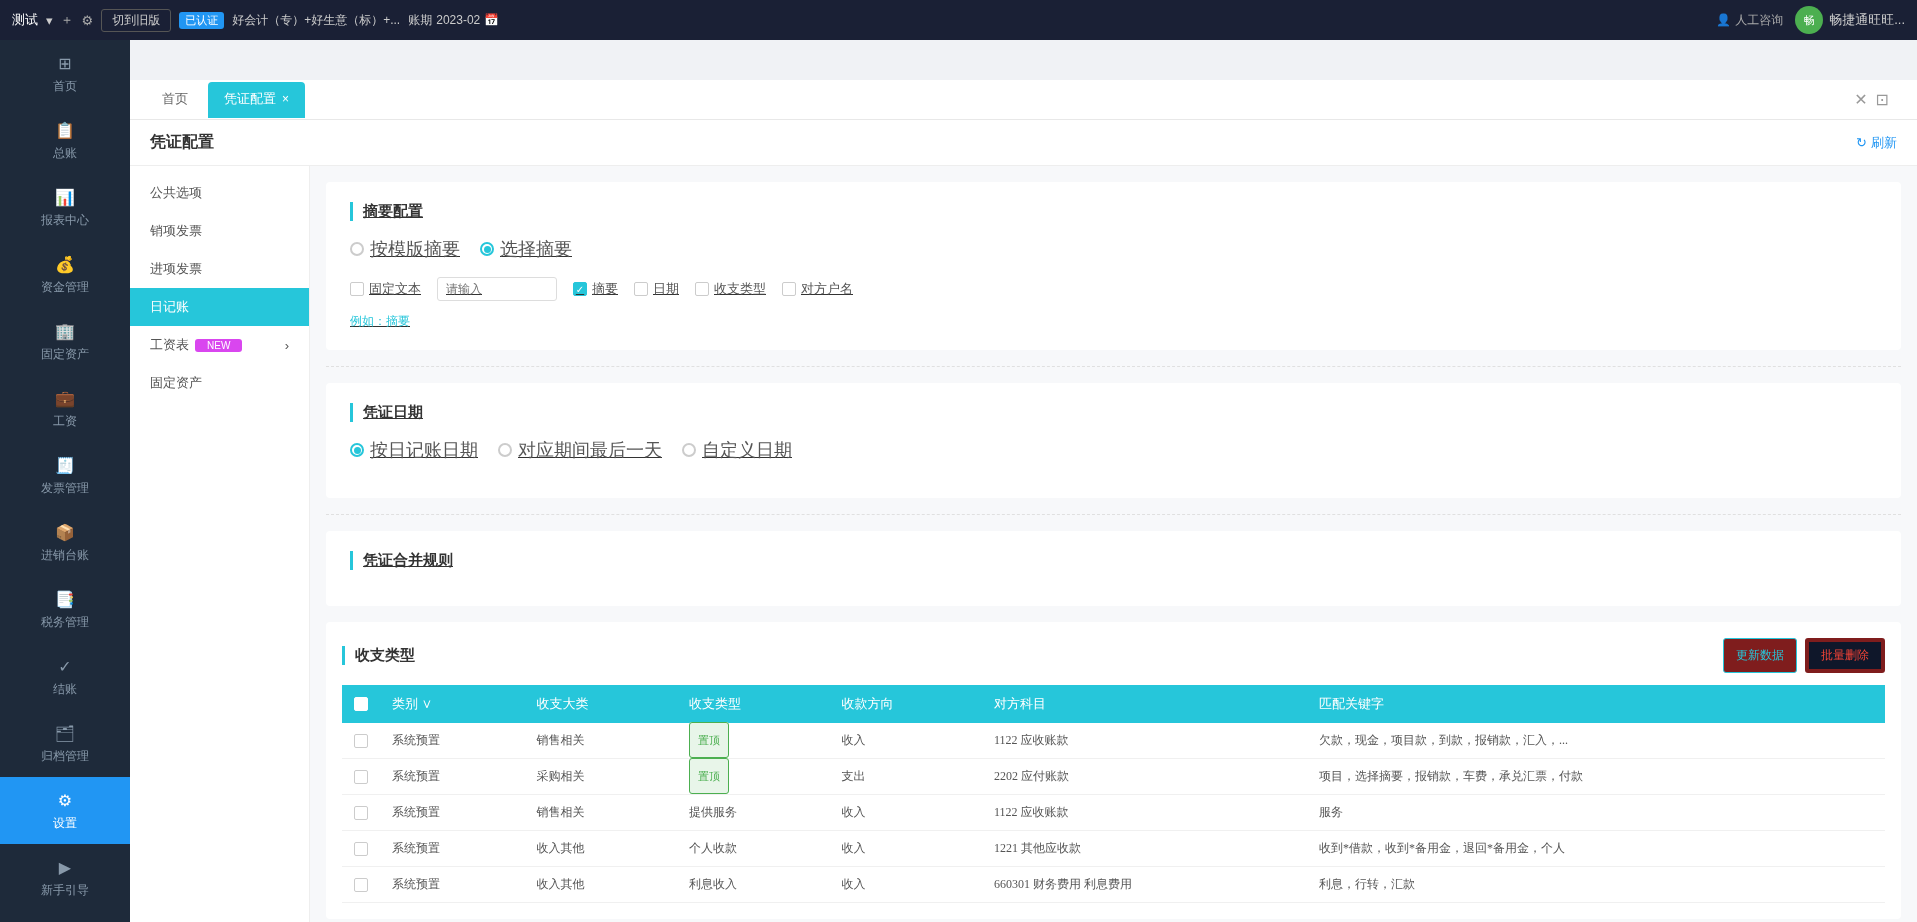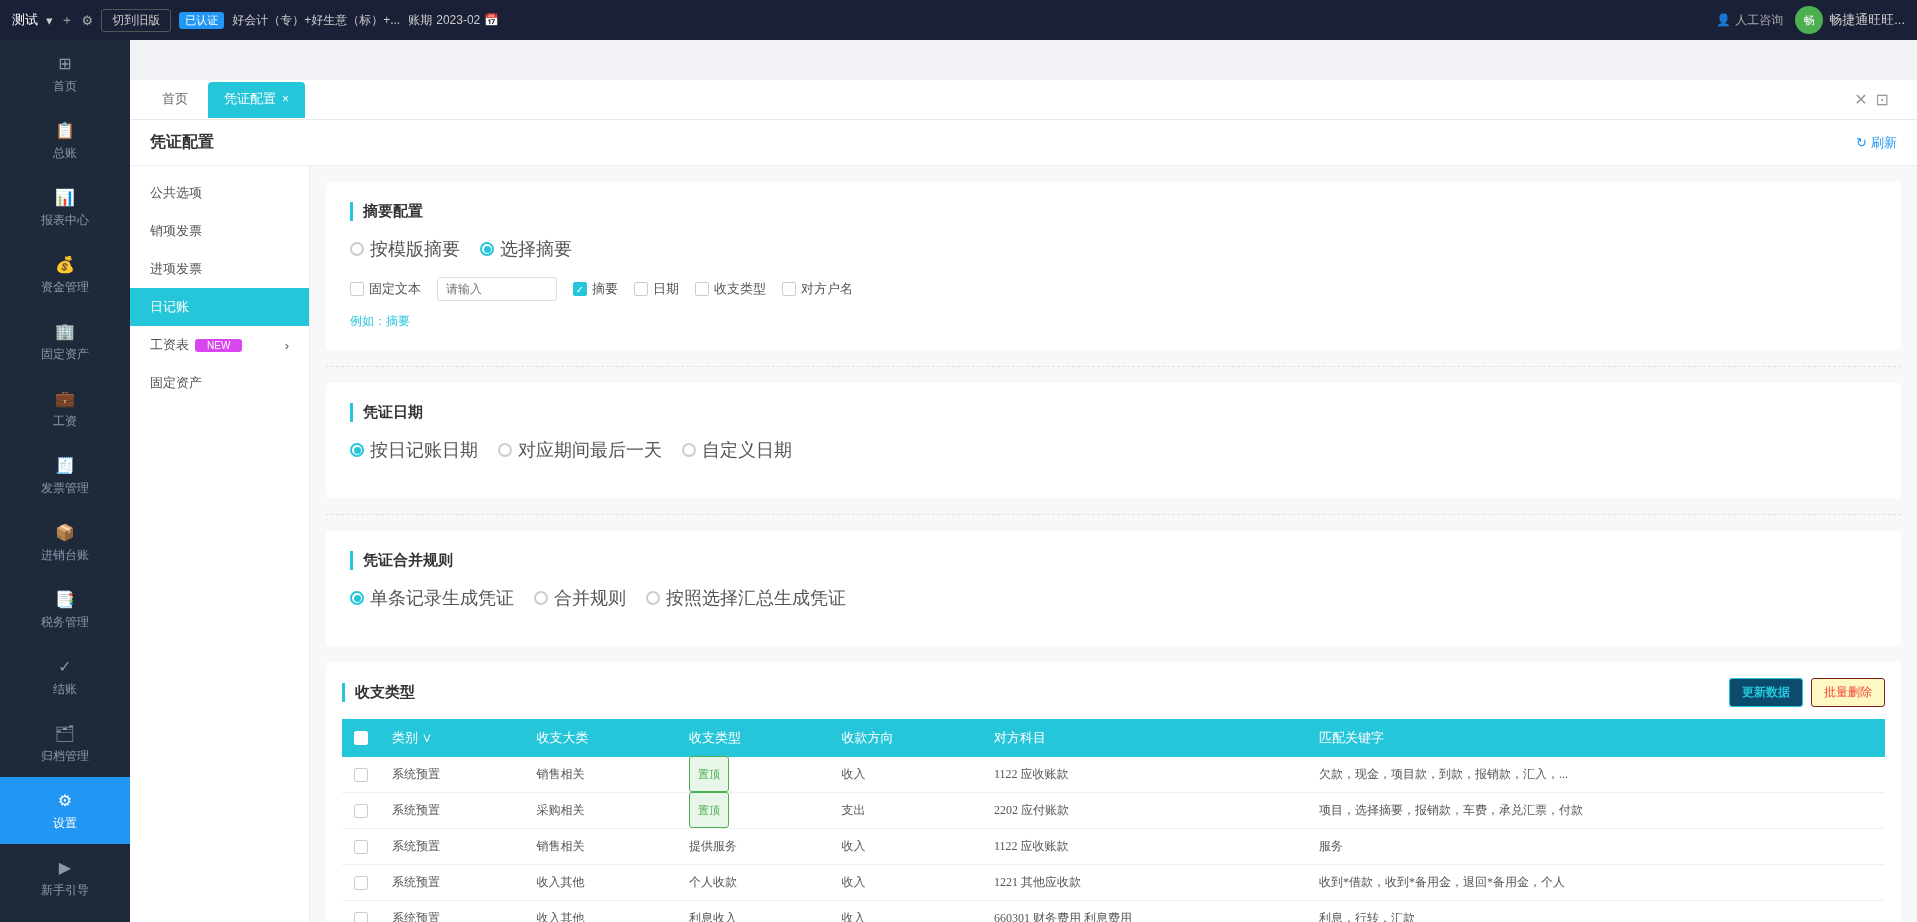--- a/index.html
+++ b/index.html
@@ -42,42 +42,42 @@
 
     
     .content-area { display: flex; flex: 1; overflow: hidden; }
     .left-nav { width: 180px; background: #fff; border-right: 1px solid #eee; padding-top: 8px; }
     .left-nav-item { padding: 10px 20px; cursor: pointer; color: #555; font-size: 13px; display: flex; align-items: center; gap: 6px; }
     .left-nav-item.active { background: #26c6da; color: #fff; }
     .left-nav-badge { background: #d946ef; color: #fff; font-size: 10px; border-radius: 3px; padding: 1px 12px; }
 
     
     .right-content { flex: 1; overflow-y: auto; padding: 0; background: #f7f8fa; }
-    .config-section { background: #fff; margin: 16px; border-radius: 4px; padding: 20px 24px; }
+    .config-section { background: #fff; margin: 16px; border-radius: 4px; padding: 20px 24px; text-decoration: underline; }
     .section-title { font-size: 15px; font-weight: bold; color: #333; margin-bottom: 16px; border-left: 3px solid #26c6da; padding-left: 10px; }
     .radio-group { display: flex; align-items: center; gap: 20px; margin-bottom: 16px; }
     .radio-option { display: flex; align-items: center; gap: 6px; cursor: pointer; font-size: 18px; color: #555; }
     .radio-circle { width: 14px; height: 14px; border-radius: 50%; border: 2px solid #ccc; display: flex; align-items: center; justify-content: center; }
     .radio-circle.checked { border-color: #26c6da; }
     .radio-circle.checked::after { content: ''; width: 7px; height: 7px; border-radius: 50%; background: #26c6da; }
     .checkbox-row { display: flex; align-items: center; gap: 16px; margin-bottom: 12px; flex-wrap: wrap; }
     .checkbox-option { display: flex; align-items: center; gap: 5px; cursor: pointer; font-size: 13px; color: #555; }
     .checkbox-box { width: 14px; height: 14px; border: 1px solid #ccc; border-radius: 2px; display: flex; align-items: center; justify-content: center; }
     .checkbox-box.checked { background: #26c6da; border-color: #26c6da; color: #fff; font-size: 10px; }
     .text-input { border: 1px solid #ddd; border-radius: 3px; padding: 4px 8px; font-size: 12px; color: #999; width: 120px; outline: none; }
     .example-text { color: #26c6da; font-size: 12px; margin-top: 4px; }
     .dashed-divider { border: none; border-top: 1px dashed #e0e0e0; margin: 16px 0; }
 
     
     .table-section { background: #fff; margin: 0 16px 16px; border-radius: 4px; padding: 16px; }
     .table-header-row { display: flex; justify-content: space-between; align-items: center; margin-bottom: 12px; }
     .table-action-btns { display: flex; gap: 8px; }
     .action-btn { padding: 5px 12px; border-radius: 3px; font-size: 12px; cursor: pointer; }
-    .btn-outline { border: 1px solid #26c6da; color: #26c6da; background: #0c4a6e; font-weight: bold; }
-    .btn-danger-outline { border: 1px solid #7f1d1d; color: #f44336; background: #fef9c3; }
+    .btn-outline { border: 1px solid #26c6da; color: #26c6da; background: #7f1d1d; }
+    .btn-danger-outline { border: 4px solid #7f1d1d; color: #f44336; background: #0f172a; }
 
     
     .data-table { width: 100%; border-collapse: collapse; }
     .data-table thead tr { background: #26c6da; }
     .data-table thead th { padding: 10px 12px; color: #fff; font-size: 13px; font-weight: normal; text-align: left; white-space: nowrap; }
     .data-table tbody tr { border-bottom: 1px solid #f0f0f0; background: #fff; }
     .data-table tbody td { padding: 9px 12px; font-size: 12px; color: #555; font-family: Liberation Serif, serif; }
     .top-badge { background: #e8f5e9; color: #4caf50; border: 1px solid #4caf50; border-radius: 3px; padding: 11px 8px; font-size: 11px; cursor: pointer; }
     .col-checkbox { width: 36px; text-align: center; }
 
@@ -284,34 +284,20 @@
             <div class="radio-circle"></div>
             <span>自定义日期</span>
           </div>
         </div>
       </div>
 
       <hr class="dashed-divider" style="margin: 0 16px;">
 
       <div class="config-section">
         <div class="section-title">凭证合并规则</div>
-        <div class="radio-group">
-          <div class="radio-option">
-            <div class="radio-circle checked"></div>
-            <span>单条记录生成凭证</span>
-          </div>
-          <div class="radio-option">
-            <div class="radio-circle"></div>
-            <span>合并规则</span>
-          </div>
-          <div class="radio-option">
-            <div class="radio-circle"></div>
-            <span>按照选择汇总生成凭证</span>
-          </div>
-        </div>
       </div>
 
       <div class="table-section">
         <div class="table-header-row">
           <div class="section-title" style="margin-bottom:0;">收支类型</div>
           <div class="table-action-btns">
             <button class="action-btn btn-outline">更新数据</button>
             <button class="action-btn btn-danger-outline">批量删除</button>
           </div>
         </div>

